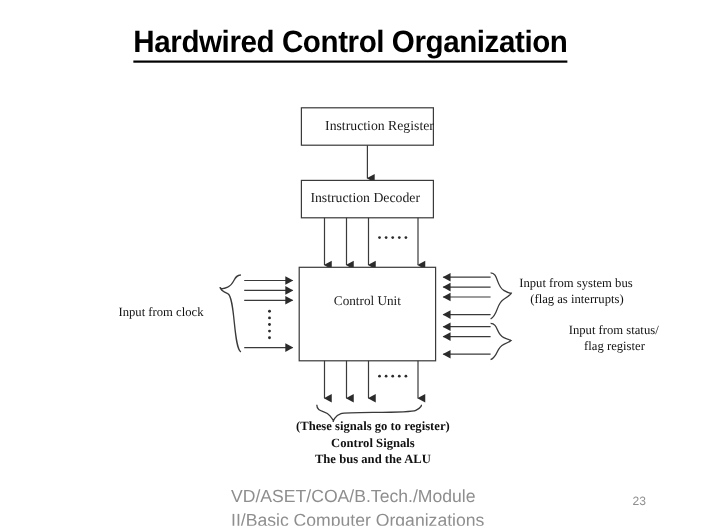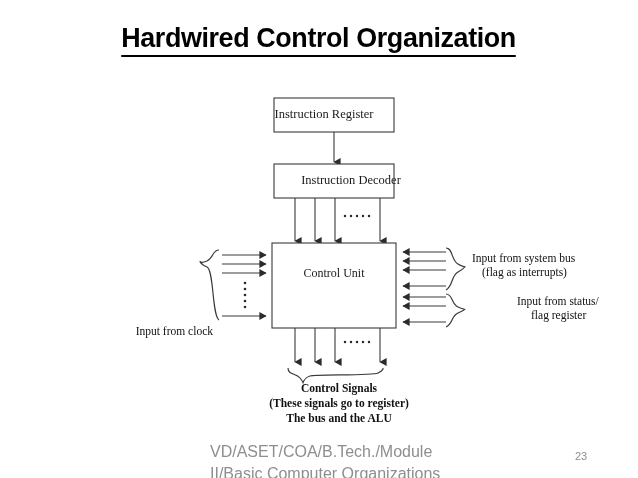--- a/index.html
+++ b/index.html
@@ -195,42 +195,42 @@
       <g fill="#2b2b2b" stroke="none">
         <circle cx="345" cy="262" r="1.25"></circle>
         <circle cx="351" cy="262" r="1.25"></circle>
         <circle cx="357" cy="262" r="1.25"></circle>
         <circle cx="363" cy="262" r="1.25"></circle>
         <circle cx="369" cy="262" r="1.25"></circle>
       </g>
     </g>
   </svg>
 
-  <div class="dtext box-label" style="left:264px; top:27px; width:120px;">Instruction Register</div>
-
-  <div class="dtext box-label" style="left:274px; top:93px; width:116px;padding-left:19px;">Instruction Decoder</div>
+  <div class="dtext box-label" style="left:285px; top:27px; width:120px;">Instruction Register</div>
+
+  <div class="dtext box-label" style="left:274px; top:93px; width:116px;">Instruction Decoder</div>
 
   <div class="dtext cu-label" style="left:262px; top:186px; width:144px;">
     <div>Control Unit</div>
   </div>
 
-  <div class="dtext side-label" style="left:121px; top:197px; width:92px; text-align:right;margin-top:47px;">Input from clock</div>
+  <div class="dtext side-label" style="left:93px; top:197px; width:92px; text-align:right;">Input from clock</div>
 
   <div class="dtext side-label" style="left:472px; top:171px;">
     <div>Input from system bus</div>
     <div style="padding-left:10px;">(flag as interrupts)</div>
   </div>
 
   <div class="dtext side-label" style="left:477px; top:214px;margin-left:40px;">
     <div>Input from status/</div>
     <div style="padding-left:14px;">flag register</div>
   </div>
 
   <div class="dtext bottom-label" style="left:204px; top:301px; width:270px;">
+    <div>(These signals go to register)</div>
     <div>Control Signals</div>
-    <div>(These signals go to register)</div>
     <div>The bus and the ALU</div>
   </div>
 
 </div>
 
 <div id="footer-note">VD/ASET/COA/B.Tech./Module II/Basic Computer Organizations and Design</div>
 <div id="page-number">23</div>
 
 </body></html>

